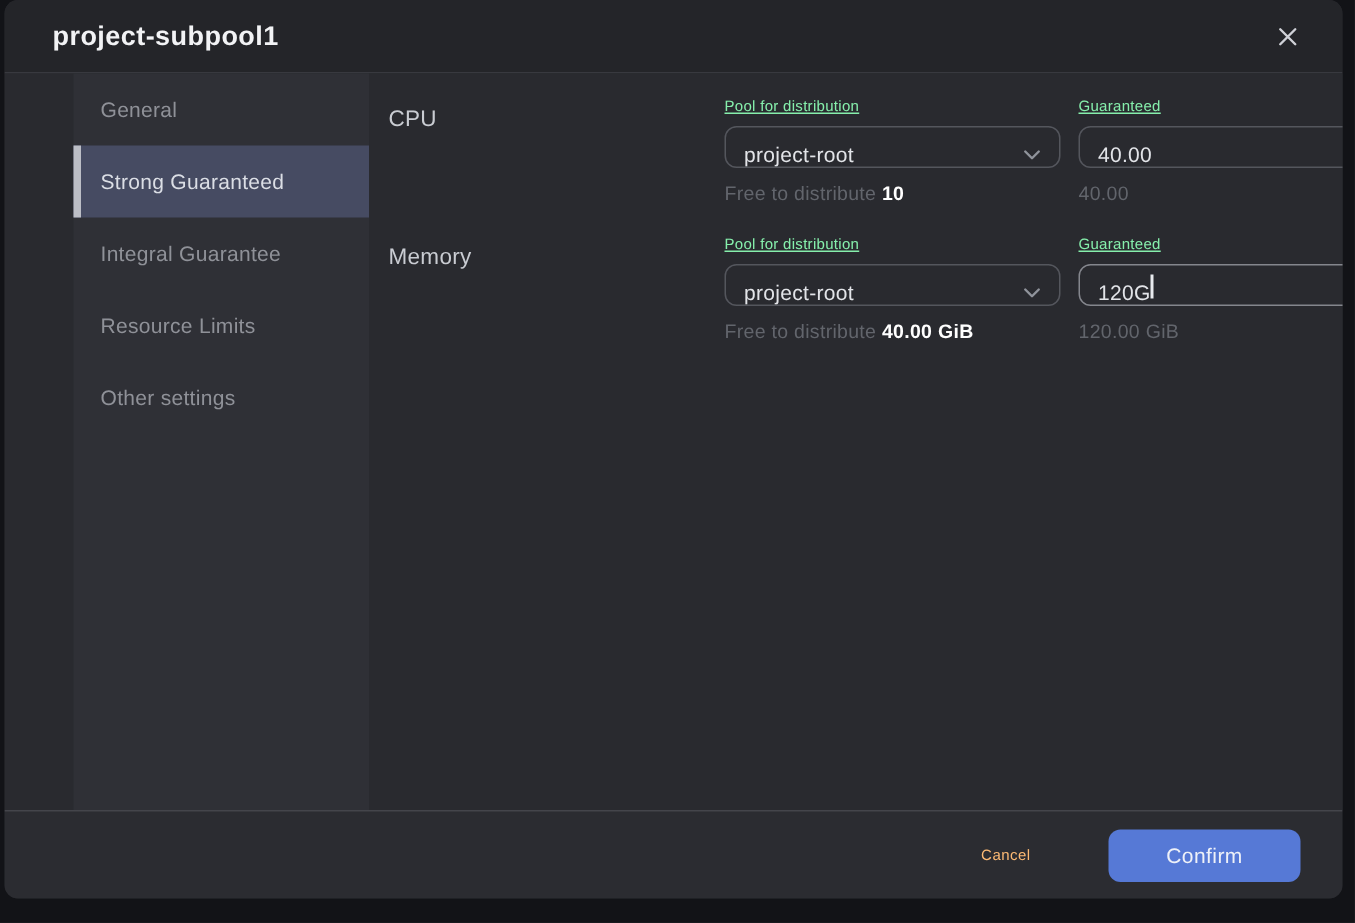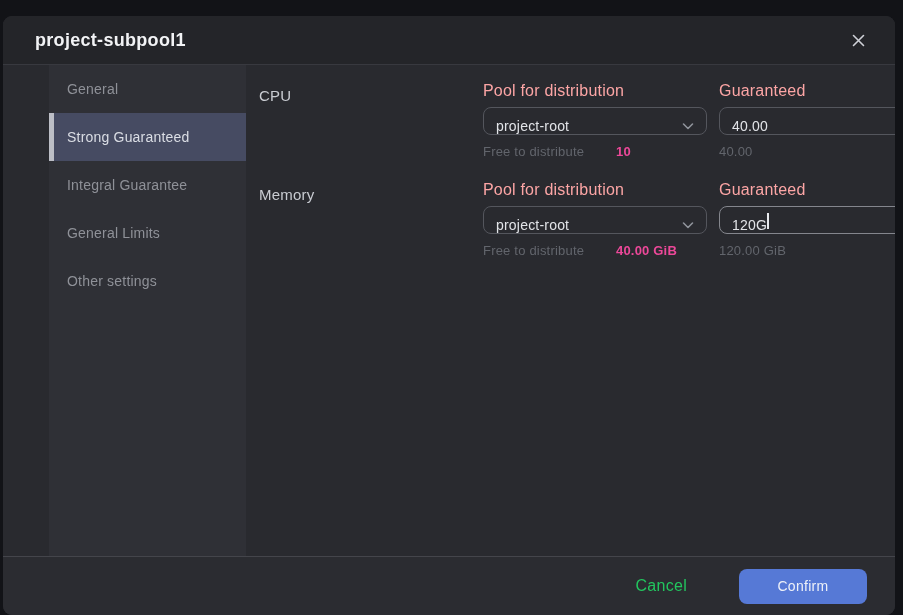--- a/index.html
+++ b/index.html
@@ -2,21 +2,21 @@
 <html><head>
 <meta charset="utf-8">
 <style>
   * { margin:0; padding:0; box-sizing:border-box; }
   html,body { width:903px; height:615px; }
   body { font-family:"Liberation Sans", sans-serif; background:#121317; overflow:hidden; }
 
   .stage { position:relative; width:903px; height:615px; background:#121317; }
 
   .modal {
-    position:absolute; left:3px; top:16px; width:892px; height:599px;
+    position:absolute; left:3px; top:0; width:892px; height:599px;
     background:#292a2f; border-radius:9px; overflow:hidden;
     display:flex; flex-direction:column;
   }
 
   
   .hdr {
     flex:0 0 49px; background:#242529; border-bottom:1px solid #38393f;
     display:flex; align-items:center; padding:0 24px 0 32px;
   }
   .hdr h1 { flex:1; font-size:18px; font-weight:700; color:#f2f3f5; letter-spacing:.3px; }
@@ -31,46 +31,46 @@
     padding-left:18px; font-size:14px; color:#8f9198; cursor:pointer; letter-spacing:.2px;
   }
   .nav-item.selected { background:#464b62; color:#dbdee5; }
   .nav-accent { position:absolute; left:0; top:0; bottom:0; width:5px; background:#bcbec6; }
 
   .content { flex:1; padding:17px 16px 0 13px; background:#292a2f; }
   .row { display:grid; grid-template-columns:224px 236px 213px; }
   .row + .row { margin-top:22px; }
   .resource { font-size:15px; color:#c9ccd2; padding-top:5px; letter-spacing:.2px; }
   .field.pool { padding-right:12px; }
-  .field-label { font-size:16px; color:#fca5a5; margin-bottom:7px; letter-spacing:.2px; }
+  .field-label { font-size:10px; color:#86efac; margin-bottom:7px; letter-spacing:.2px;text-decoration:underline; }
 
   .control {
     position:relative; height:28px; border:1px solid #54565d; border-radius:8px;
     display:flex; align-items:flex-end; padding:0 10px 0 12px; background:transparent;
   }
   .control.focused { border-color:#84868d; }
   .control-value { flex:1; font-size:14px; color:#e2e4e8; letter-spacing:.2px; }
   .control input {
     flex:1; min-width:0; background:transparent; border:none; outline:none;
     font:14px "Liberation Sans", sans-serif; color:#e2e4e8; letter-spacing:.2px; padding:0;
   }
   .caret { position:absolute; left:47px; top:6px; width:2px; height:16px; background:#e8eaee; }
   .icon-btn { display:flex; align-items:center; }
 
   .hint { margin-top:9px; font-size:13px; color:#62656c; letter-spacing:.2px; }
-  .hint b { font-weight:700; color:#ec4899;margin-left:28px; }
+  .hint b { font-weight:700; color:#ffffff; }
 
   
   .ftr {
     flex:0 0 59px; background:#2b2c31; border-top:1px solid #44454b;
     display:flex; align-items:center; justify-content:flex-end; padding:0 28px;
   }
   .cancel-btn {
     background:none; border:none; cursor:pointer; font-family:inherit;
-    font-size:16px; color:#22c55e; letter-spacing:.3px; margin-right:52px;
+    font-size:10px; color:#fdba74; letter-spacing:.3px; margin-right:52px;
   }
   .confirm-btn {
     width:128px; height:35px; border:none; border-radius:8px; cursor:pointer;
     background:#5679d6; color:#eef1f8; font-family:Liberation Sans, sans-serif; font-size:14px; letter-spacing:.3px;
   }
 </style>
 </head>
 <body>
 
 <div class="stage">
@@ -92,21 +92,21 @@
           <span>General</span>
         </div>
         <div class="nav-item selected">
           <span class="nav-accent"></span>
           <span>Strong Guaranteed</span>
         </div>
         <div class="nav-item">
           <span>Integral Guarantee</span>
         </div>
         <div class="nav-item">
-          <span>General Limits</span>
+          <span>Resource Limits</span>
         </div>
         <div class="nav-item">
           <span>Other settings</span>
         </div>
       </div>
 
       <div class="content">
 
         <div class="row">
           <div class="resource">CPU</div>

